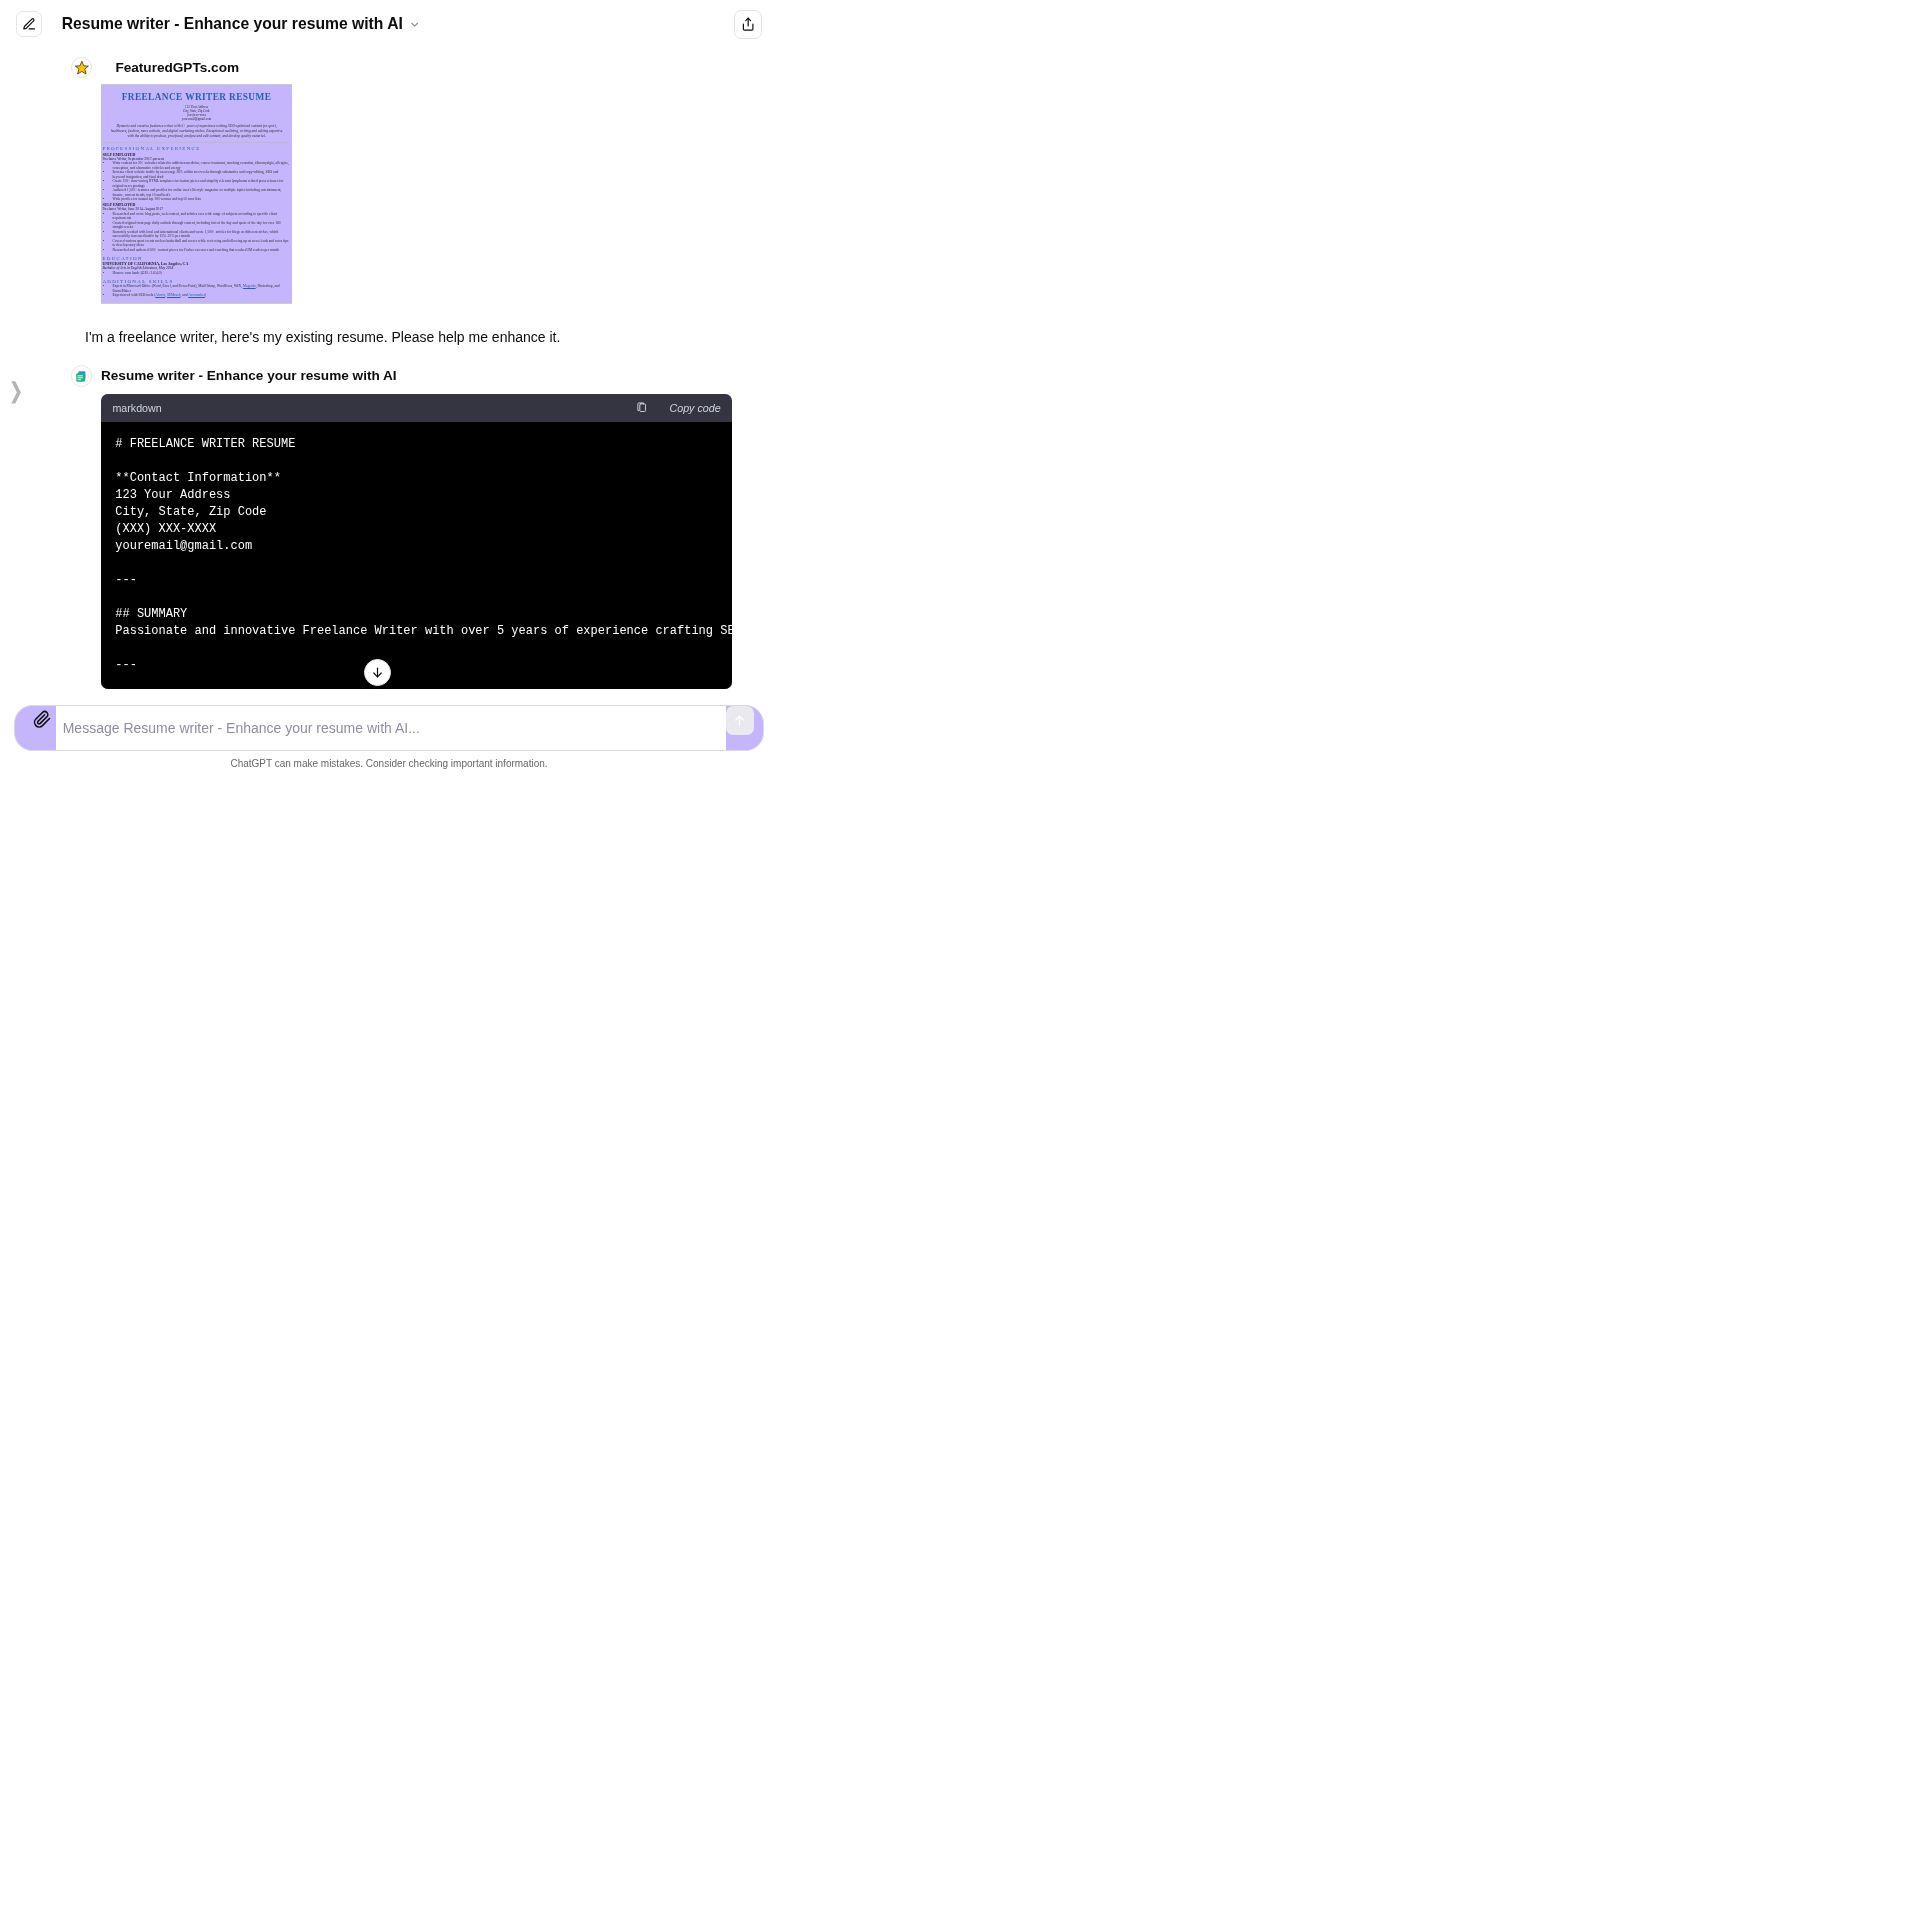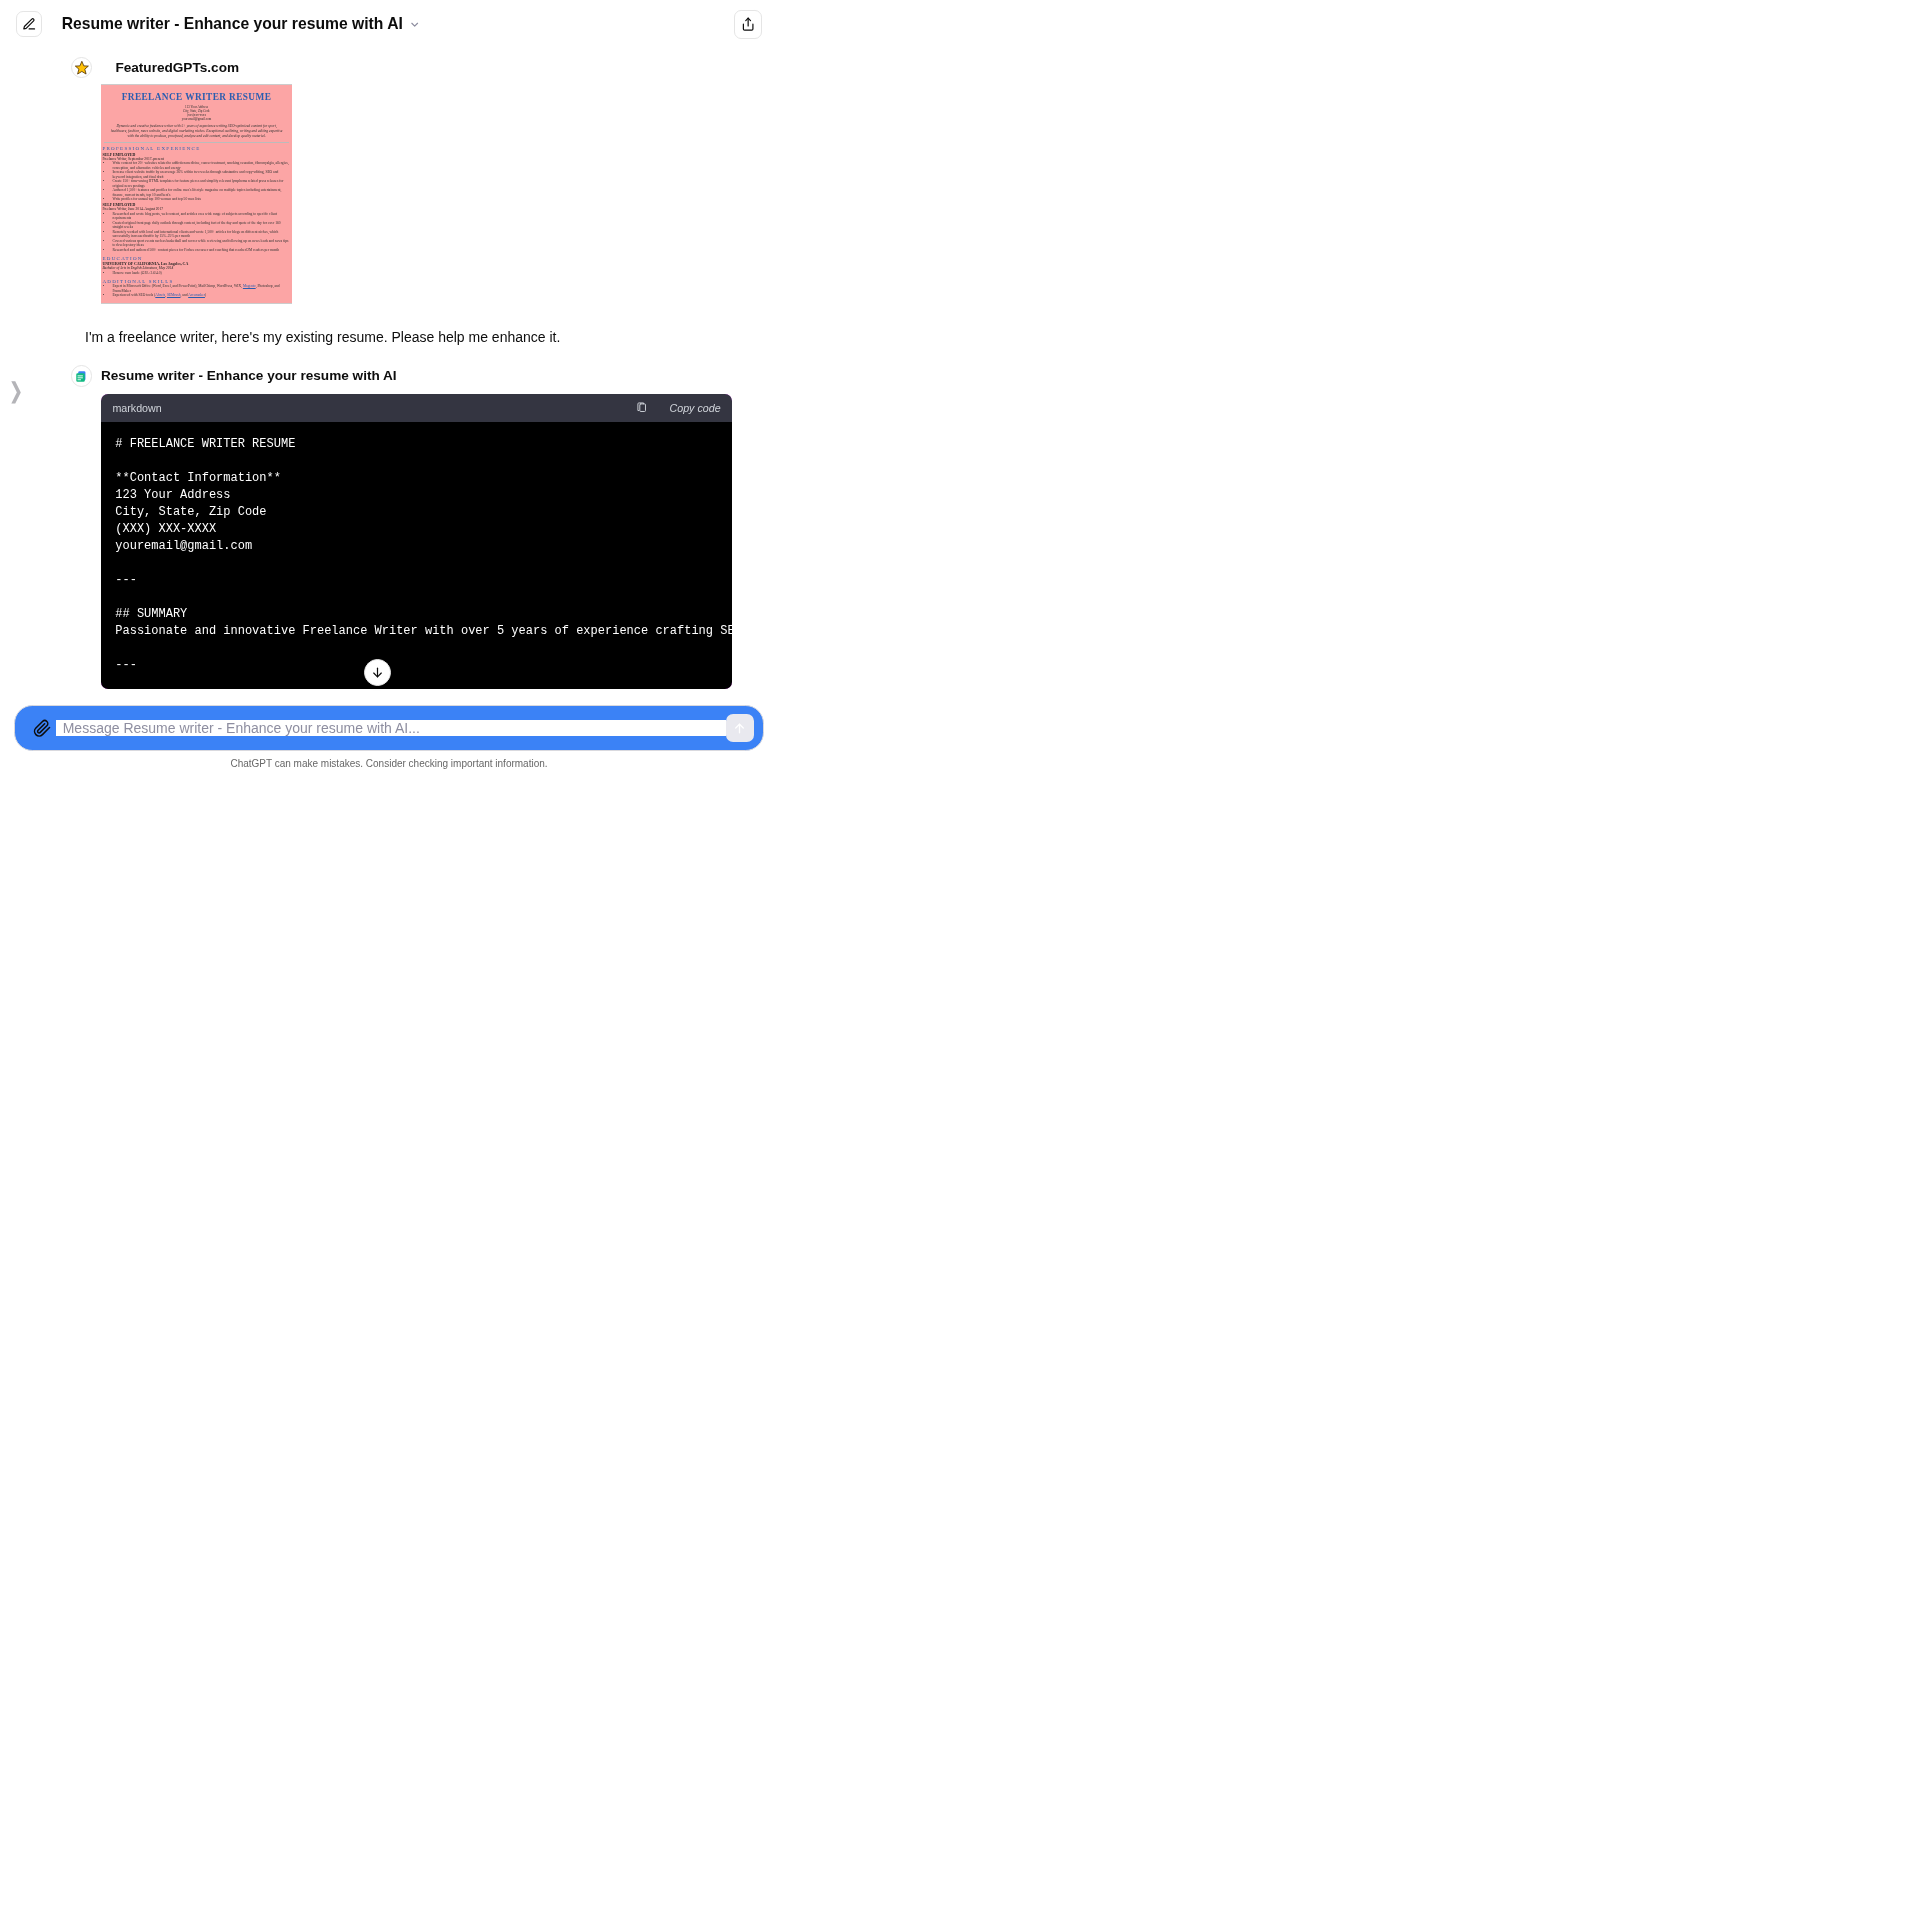--- a/index.html
+++ b/index.html
@@ -73,21 +73,21 @@
   .user-name { font-weight: 700; font-size: 13.6px; }
 
   .resume-preview {
     margin-left: 30px;
     width: 191px;
     border-bottom: 0.7px solid #ccc;
     border-top: 0.7px solid #ccc;
     padding: 7.1px 1.4px 5.7px 1.4px;
     font-family: Georgia, 'Times New Roman', serif;
     color: #222;
-    background: #fca5a5;
+    background: #c4b5fd;
   }
   .resume-title {
     text-align: center;
     font-weight: 700;
     font-size: 9.3px;
     color: #2a5db0;
     letter-spacing: 0.4px;
     margin-bottom: 2.9px;
   }
   .resume-contact {
@@ -182,23 +182,23 @@
 
   
   .composer-wrap {
     position: absolute;
     bottom: 27px; left: 14.3px; right: 14.3px;
   }
   .composer {
     border: 0.7px solid #d9d9de;
     border-radius: 18.5px;
     height: 46px;
-    display: flex; align-items: center;
+    display: flex; 
     padding: 0 8.6px 0 14.3px;
-    background: #3b82f6;
+    background: #c4b5fd;
   }
   .attach-btn {
     width: 26px; height: 26px;
     display: flex; align-items: center; justify-content: center;
     border-radius: 5.7px;
   }
   .composer input {
     flex: 1;
     border: none; outline: none;
     font-size: 14.3px;

